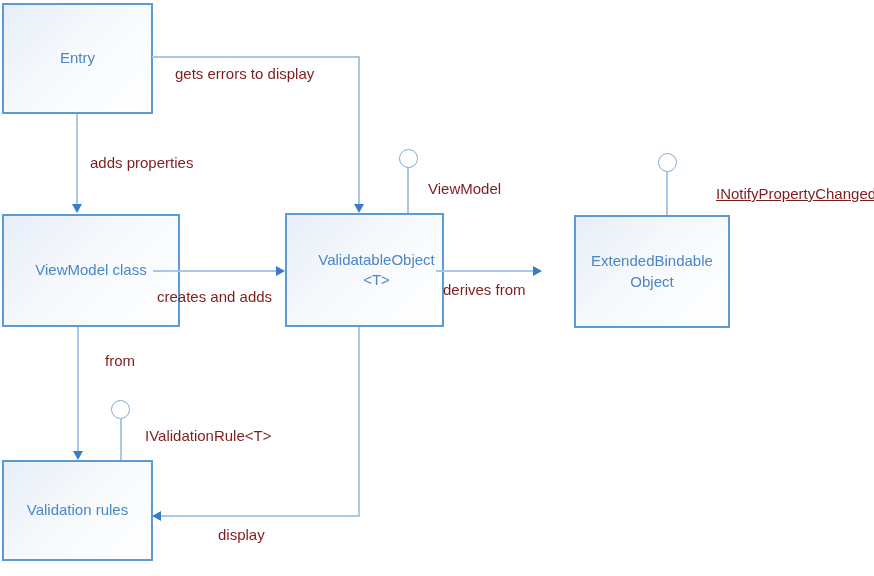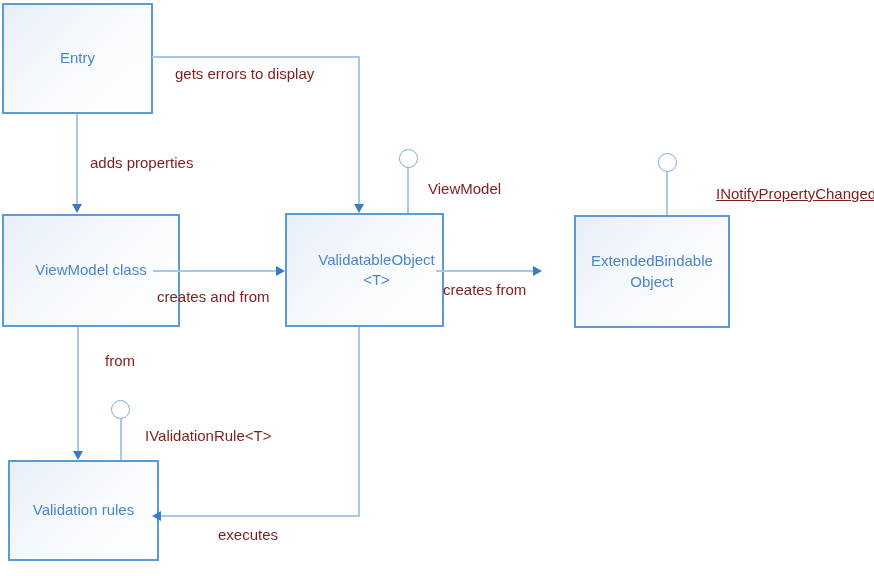--- a/index.html
+++ b/index.html
@@ -27,21 +27,21 @@
     flex-direction: column;
     align-items: center;
     justify-content: center;
     text-align: center;
     line-height: 1.35;
   }
   .node-entry       { left: 2px;   top: 3px;   width: 151px; height: 111px; }
   .node-viewmodel   { left: 2px;   top: 214px; width: 178px; height: 113px; }
   .node-validatable { left: 285px; top: 213px; width: 159px; height: 114px; padding-left: 24px; }
   .node-extended    { left: 542px; top: 215px; width: 156px; height: 113px; margin-left: 32px; }
-  .node-rules       { left: 8px;   top: 460px; width: 151px; height: 101px; }
+  .node-rules       { left: 2px;   top: 460px; width: 151px; height: 101px; }
 
   
   .hline, .vline { position: absolute; background: #a9c7e8; }
   .hline { height: 2px; }
   .vline { width: 2px; }
 
   
   .arr { position: absolute; width: 0; height: 0; }
   .arr-down  { border-left: 5px solid transparent; border-right: 5px solid transparent; border-top: 9px solid #3a7cc4; }
   .arr-right { border-top: 5px solid transparent; border-bottom: 5px solid transparent; border-left: 9px solid #3a7cc4; }
@@ -98,34 +98,34 @@
   <div class="arr arr-down" style="left:72px; top:204px;"></div>
   <span class="edge-label" style="left:90px; top:154px;">adds properties</span>
 
   <div class="hline" style="left:152px; top:56px; width:208px;"></div>
   <div class="vline" style="left:358px; top:56px; height:148px;"></div>
   <div class="arr arr-down" style="left:354px; top:204px;"></div>
   <span class="edge-label" style="left:175px; top:65px;">gets errors to display</span>
 
   <div class="hline" style="left:153px; top:270px; width:123px;"></div>
   <div class="arr arr-right" style="left:276px; top:266px;"></div>
-  <span class="edge-label" style="left:157px; top:288px;">creates and from</span>
+  <span class="edge-label" style="left:157px; top:288px;">creates and adds</span>
 
   <div class="hline" style="left:436px; top:270px; width:97px;"></div>
   <div class="arr arr-right" style="left:533px; top:266px;"></div>
-  <span class="edge-label" style="left:443px; top:281px;">creates from</span>
+  <span class="edge-label" style="left:443px; top:281px;">derives from</span>
 
   <div class="vline" style="left:77px; top:327px; height:124px;"></div>
   <div class="arr arr-down" style="left:73px; top:451px;"></div>
   <span class="edge-label" style="left:105px; top:352px;">from</span>
 
   <div class="vline" style="left:358px; top:327px; height:190px;"></div>
   <div class="hline" style="left:161px; top:515px; width:199px;"></div>
   <div class="arr arr-left" style="left:152px; top:511px;"></div>
-  <span class="edge-label" style="left:218px; top:526px;">executes</span>
+  <span class="edge-label" style="left:218px; top:526px;">display</span>
 
   <div class="lollipop-stem" style="left:407px; top:167px; height:46px;"></div>
   <div class="lollipop-circle" style="left:399px; top:149px;"></div>
   <span class="edge-label" style="left:428px; top:180px;">ViewModel</span>
 
   <div class="lollipop-stem" style="left:666px; top:171px; height:44px;"></div>
   <div class="lollipop-circle" style="left:658px; top:153px;"></div>
   <span class="edge-label" style="left:716px; top:185px;text-decoration:underline;">INotifyPropertyChanged</span>
 
   <div class="lollipop-stem" style="left:120px; top:418px; height:42px;"></div>

